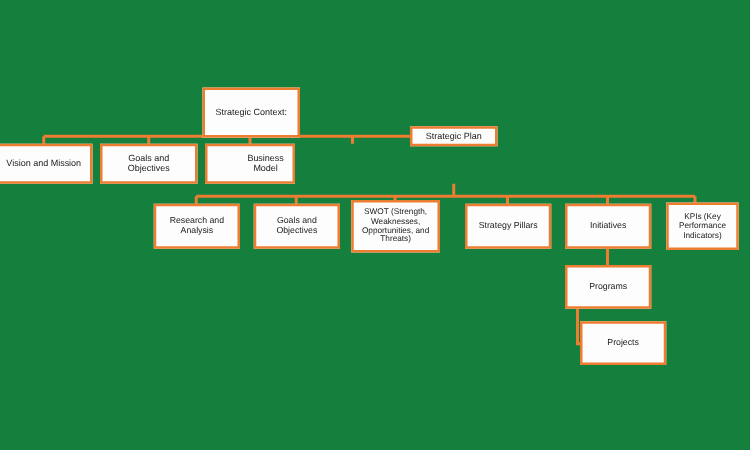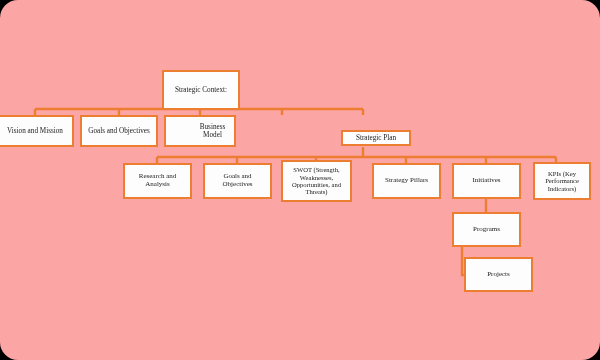--- a/index.html
+++ b/index.html
@@ -5,24 +5,23 @@
 <style>
   html, body {
     margin: 0;
     padding: 0;
     background: #000000;
   }
   #canvas {
     position: relative;
     width: 600px;
     height: 360px;
-    background: #fca5a5;
+    background: #15803d;
     overflow: hidden;
-    font-family: Liberation Serif, serif;
-    border-radius: 18px;
+    font-family: Liberation Sans, sans-serif;
   }
   #connector-layer {
     position: absolute;
     left: 0;
     top: 0;
     width: 600px;
     height: 360px;
     pointer-events: none;
   }
   .node {
@@ -90,21 +89,21 @@
 
   <div class="node" style="left:80px; top:115px; width:78px; height:32px; font-size:7.2px;">
     <span class="node-label">Goals and Objectives</span>
   </div>
 
   <div class="node" style="left:164px; top:115px; width:72px; height:32px; font-size:7.2px;padding-left:28px;">
     <span class="node-label">Business Model</span>
   </div>
 
 
-  <div class="node" style="left:328px; top:130px; width:70px; height:16px; font-size:7.2px;margin-left:13px;">
+  <div class="node" style="left:328px; top:101px; width:70px; height:16px; font-size:7.2px;">
     <span class="node-label">Strategic Plan</span>
   </div>
 
   <div class="node" style="left:123px; top:163px; width:69px; height:36px; font-size:7px;">
     <span class="node-label">Research and Analysis</span>
   </div>
 
   <div class="node" style="left:203px; top:163px; width:69px; height:36px; font-size:7px;">
     <span class="node-label">Goals and Objectives</span>
   </div>

